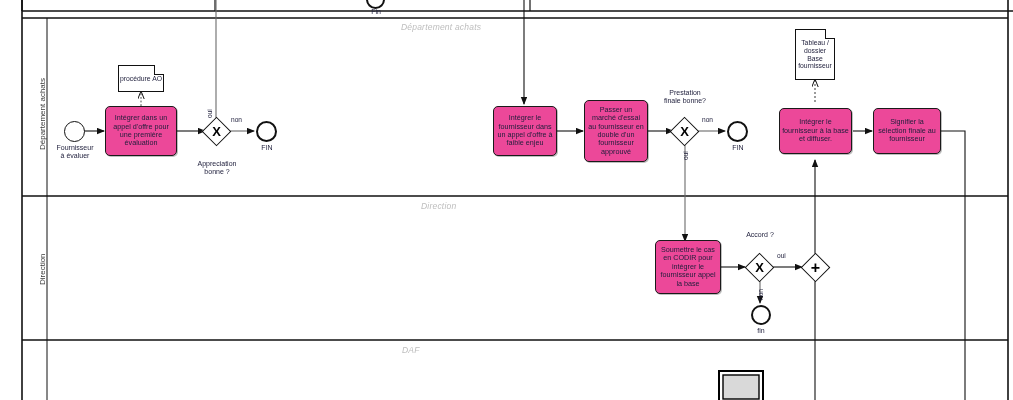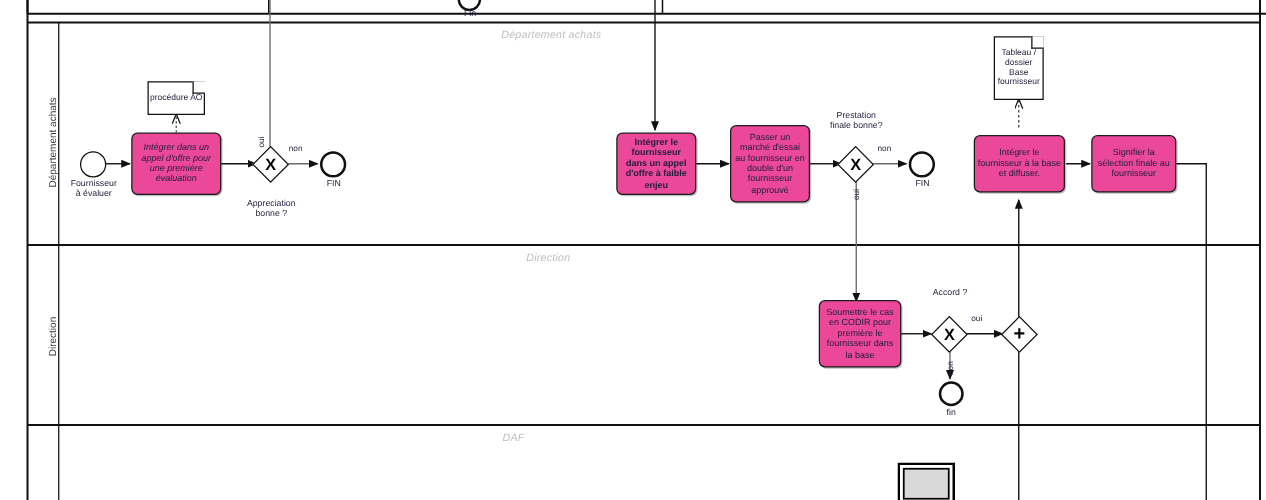--- a/index.html
+++ b/index.html
@@ -156,35 +156,35 @@
 
   <div class="ev start" style="left:64px;top:121px;width:21px;height:21px;"></div>
   <div class="cap" style="left:49px;top:144px;width:52px;">Fournisseur</div>
   <div class="cap" style="left:49px;top:152px;width:52px;">à évaluer</div>
 
   <div class="doc" style="left:118px;top:65px;width:46px;height:27px;">
     <span class="fold"></span>
     <span>procédure AO</span>
   </div>
 
-  <div class="task" style="left:105px;top:106px;width:72px;height:50px;font-style:italic;">
+  <div class="task" style="left:105px;top:106px;width:72px;height:50px;">
     <span>Intégrer dans un appel d'offre pour une première évaluation</span>
   </div>
 
   <div class="gw" style="left:206px;top:121px;width:21px;height:21px;"></div>
   <div class="gw-mark" style="left:206px;top:121px;width:21px;height:21px;font-size:13px;">X</div>
   <div class="flow-lbl vert" style="left:206px;top:118px;">oui</div>
   <div class="flow-lbl" style="left:231px;top:116px;">non</div>
   <div class="cap" style="left:186px;top:160px;width:62px;">Appreciation</div>
   <div class="cap" style="left:186px;top:168px;width:62px;">bonne ?</div>
 
   <div class="ev end" style="left:256px;top:121px;width:21px;height:21px;"></div>
   <div class="cap" style="left:245px;top:144px;width:44px;">FIN</div>
 
-  <div class="task" style="left:493px;top:106px;width:64px;height:50px;font-weight:bold;">
+  <div class="task" style="left:493px;top:106px;width:64px;height:50px;">
     <span>Intégrer le fournisseur dans un appel d'offre à faible enjeu</span>
   </div>
 
   <div class="task" style="left:584px;top:100px;width:64px;height:62px;">
     <span>Passer un marché d'essai au fournisseur en double d'un fournisseur approuvé</span>
   </div>
 
   <div class="gw" style="left:674px;top:121px;width:21px;height:21px;"></div>
   <div class="gw-mark" style="left:674px;top:121px;width:21px;height:21px;font-size:13px;">X</div>
   <div class="flow-lbl" style="left:702px;top:116px;">non</div>
@@ -202,21 +202,21 @@
 
   <div class="task" style="left:873px;top:108px;width:68px;height:46px;">
     <span>Signifier la sélection finale au fournisseur</span>
   </div>
 
   <div class="task" style="left:779px;top:108px;width:73px;height:46px;">
     <span>Intégrer le fournisseur à la base et diffuser.</span>
   </div>
 
   <div class="task" style="left:655px;top:240px;width:66px;height:54px;">
-    <span>Soumettre le cas en CODIR pour première le fournisseur dans la base</span>
+    <span>Soumettre le cas en CODIR pour intégrer le fournisseur appel la base</span>
   </div>
 
   <div class="gw" style="left:749px;top:257px;width:21px;height:21px;"></div>
   <div class="gw-mark" style="left:749px;top:257px;width:21px;height:21px;font-size:13px;">X</div>
   <div class="cap" style="left:735px;top:231px;width:50px;">Accord ?</div>
   <div class="flow-lbl" style="left:777px;top:252px;">oui</div>
   <div class="flow-lbl vert" style="left:757px;top:300px;">non</div>
 
   <div class="ev end" style="left:751px;top:305px;width:20px;height:20px;"></div>
   <div class="cap" style="left:739px;top:327px;width:44px;">fin</div>

